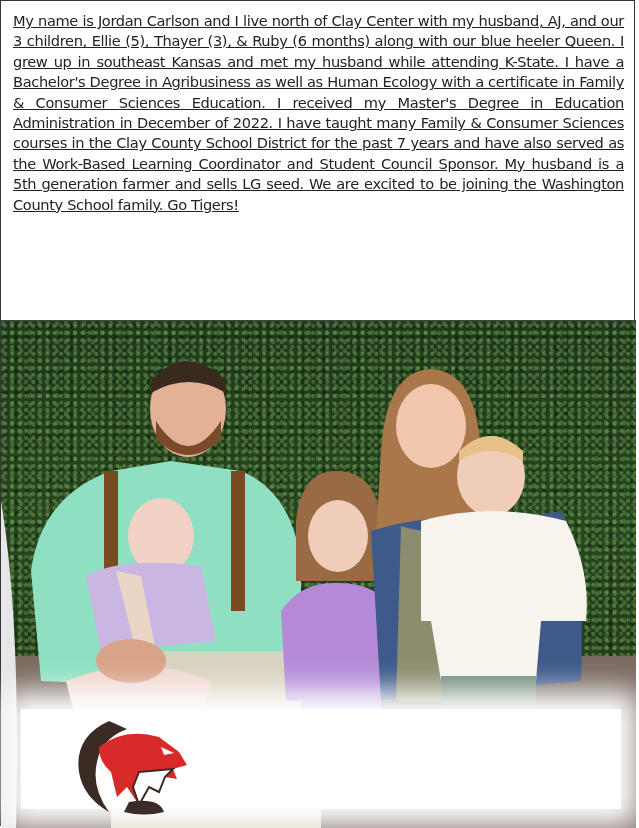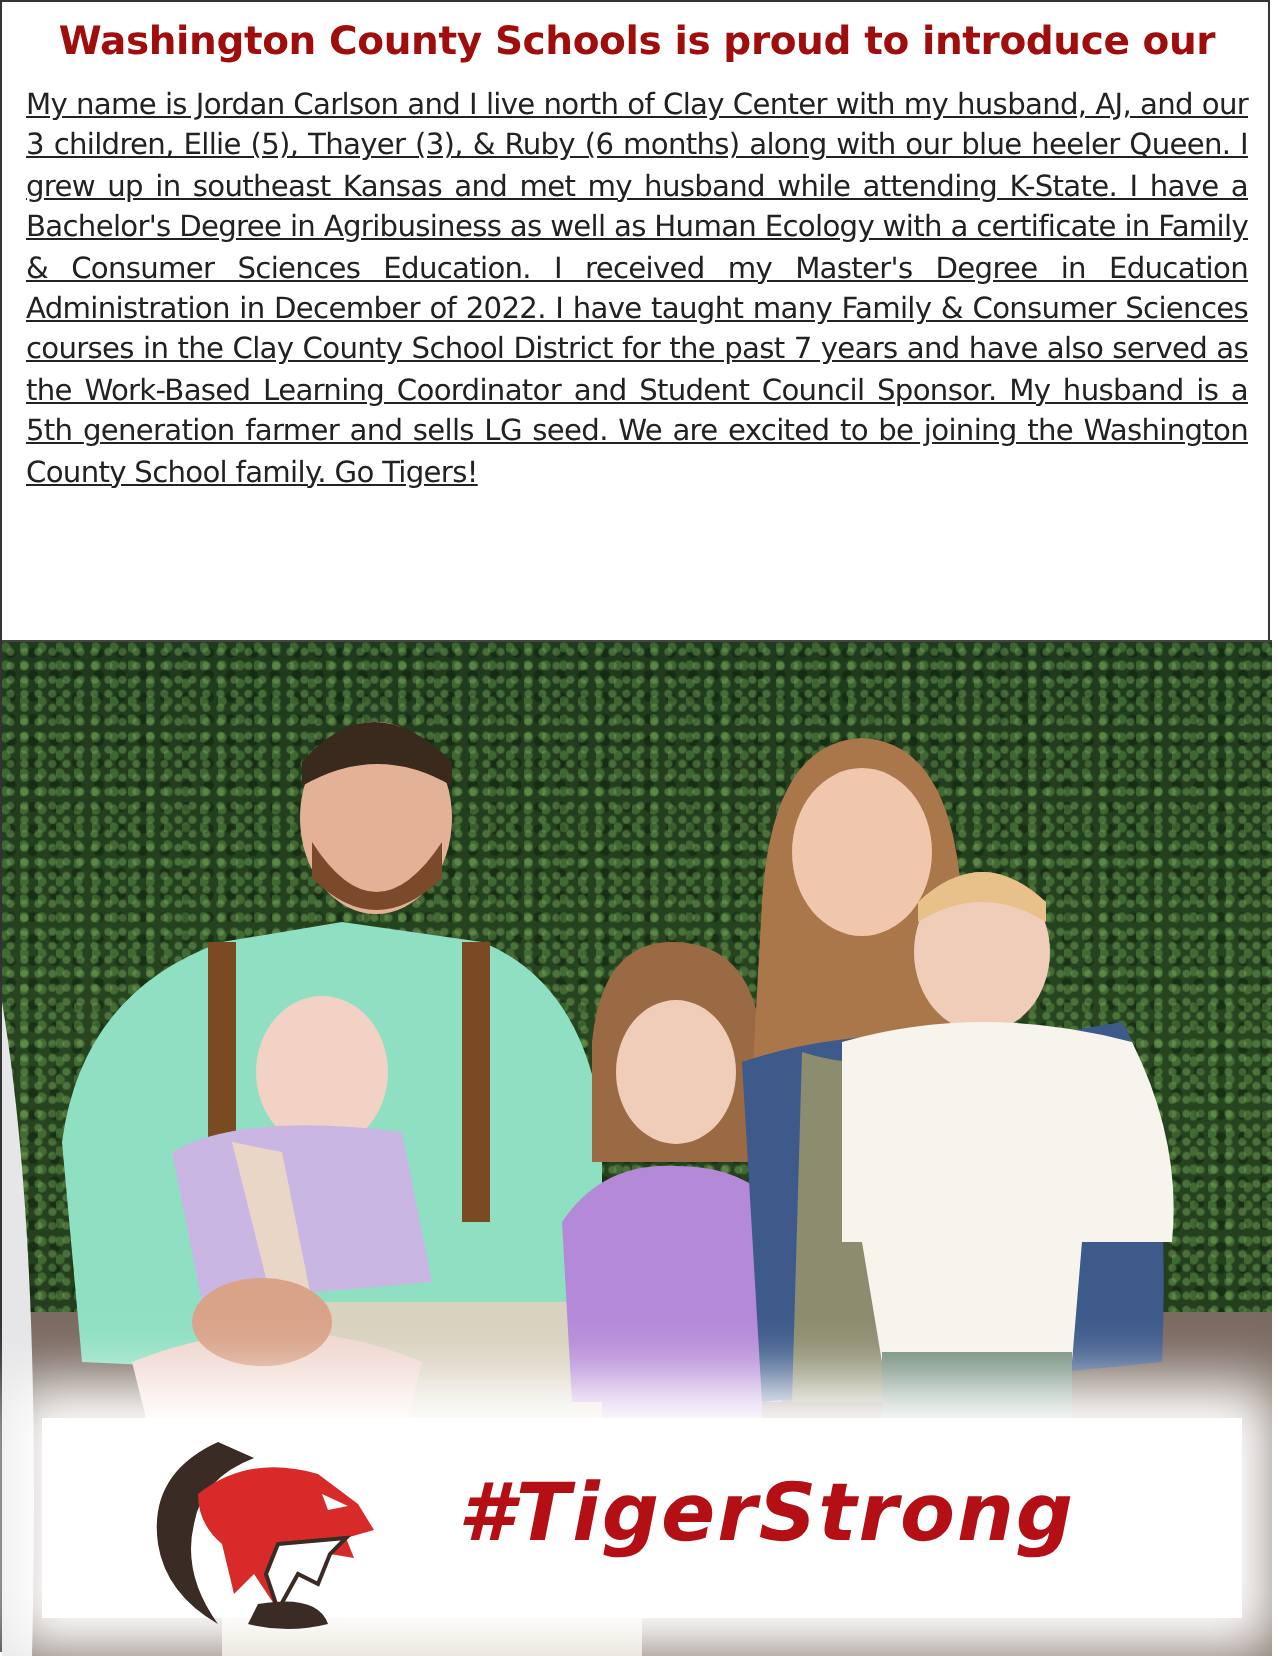--- a/index.html
+++ b/index.html
@@ -19,21 +19,20 @@
   .tag { position: absolute; left: 228px; top: 733px; font-size: 40px; font-weight: bold; font-style: italic; color: #b40f14; font-family: "DejaVu Sans", sans-serif; letter-spacing: 1px; }
   .logo { position: absolute; left: 68px; top: 716px; width: 125px; height: 100px; }
 </style>
 </head>
 <body>
 
 <div class="frame">
 
   <div class="header">
     <div class="title">
-      <div>Washington County Schools is proud to introduce our</div>
     </div>
     <p class="body-text">My name is Jordan Carlson and I live north of Clay Center with my husband, AJ, and our 3 children, Ellie (5), Thayer (3), &amp; Ruby (6 months) along with our blue heeler Queen. I grew up in southeast Kansas and met my husband while attending K-State. I have a Bachelor's Degree in Agribusiness as well as Human Ecology with a certificate in Family &amp; Consumer Sciences Education. I received my Master's Degree in Education Administration in December of 2022. I have taught many Family &amp; Consumer Sciences courses in the Clay County School District for the past 7 years and have also served as the Work-Based Learning Coordinator and Student Council Sponsor. My husband is a 5th generation farmer and sells LG seed. We are excited to be joining the Washington County School family. Go Tigers!</p>
   </div>
 
   <div class="photo">
     <svg width="635" height="507" viewBox="0 0 635 507" style="position:absolute;left:0;top:0">
 
       <rect x="0" y="335" width="635" height="172" fill="#7a6a60"></rect>
 
       <path d="M0 180 Q20 300 15 507 L0 507 Z" fill="#e6e6e8"></path>
@@ -82,15 +81,14 @@
   <div class="banner"></div>
 
   <svg class="logo" viewBox="0 0 125 100">
     <path d="M40 4 Q5 20 10 55 Q14 80 40 95 Q22 70 28 45 Q32 22 58 12 Z" fill="#3a2b24"></path>
     <path d="M30 30 Q55 10 90 20 L110 35 L118 48 L104 52 L108 62 L96 60 L90 75 L80 70 L70 88 L58 70 L48 80 L42 55 Q30 45 30 30 Z" fill="#d92a2a"></path>
     <path d="M70 55 L104 52 L96 60 L90 75 L80 70 L70 88 L64 70 Z" fill="#ffffff" stroke="#3a2b24" stroke-width="2"></path>
     <path d="M92 30 L105 36 L95 38 Z" fill="#ffffff"></path>
     <path d="M60 85 Q90 80 95 95 Q75 100 55 95 Z" fill="#3a2b24"></path>
   </svg>
 
-  <div class="tag">#TigerStrong</div>
 
 </div>
 
 </body></html>

